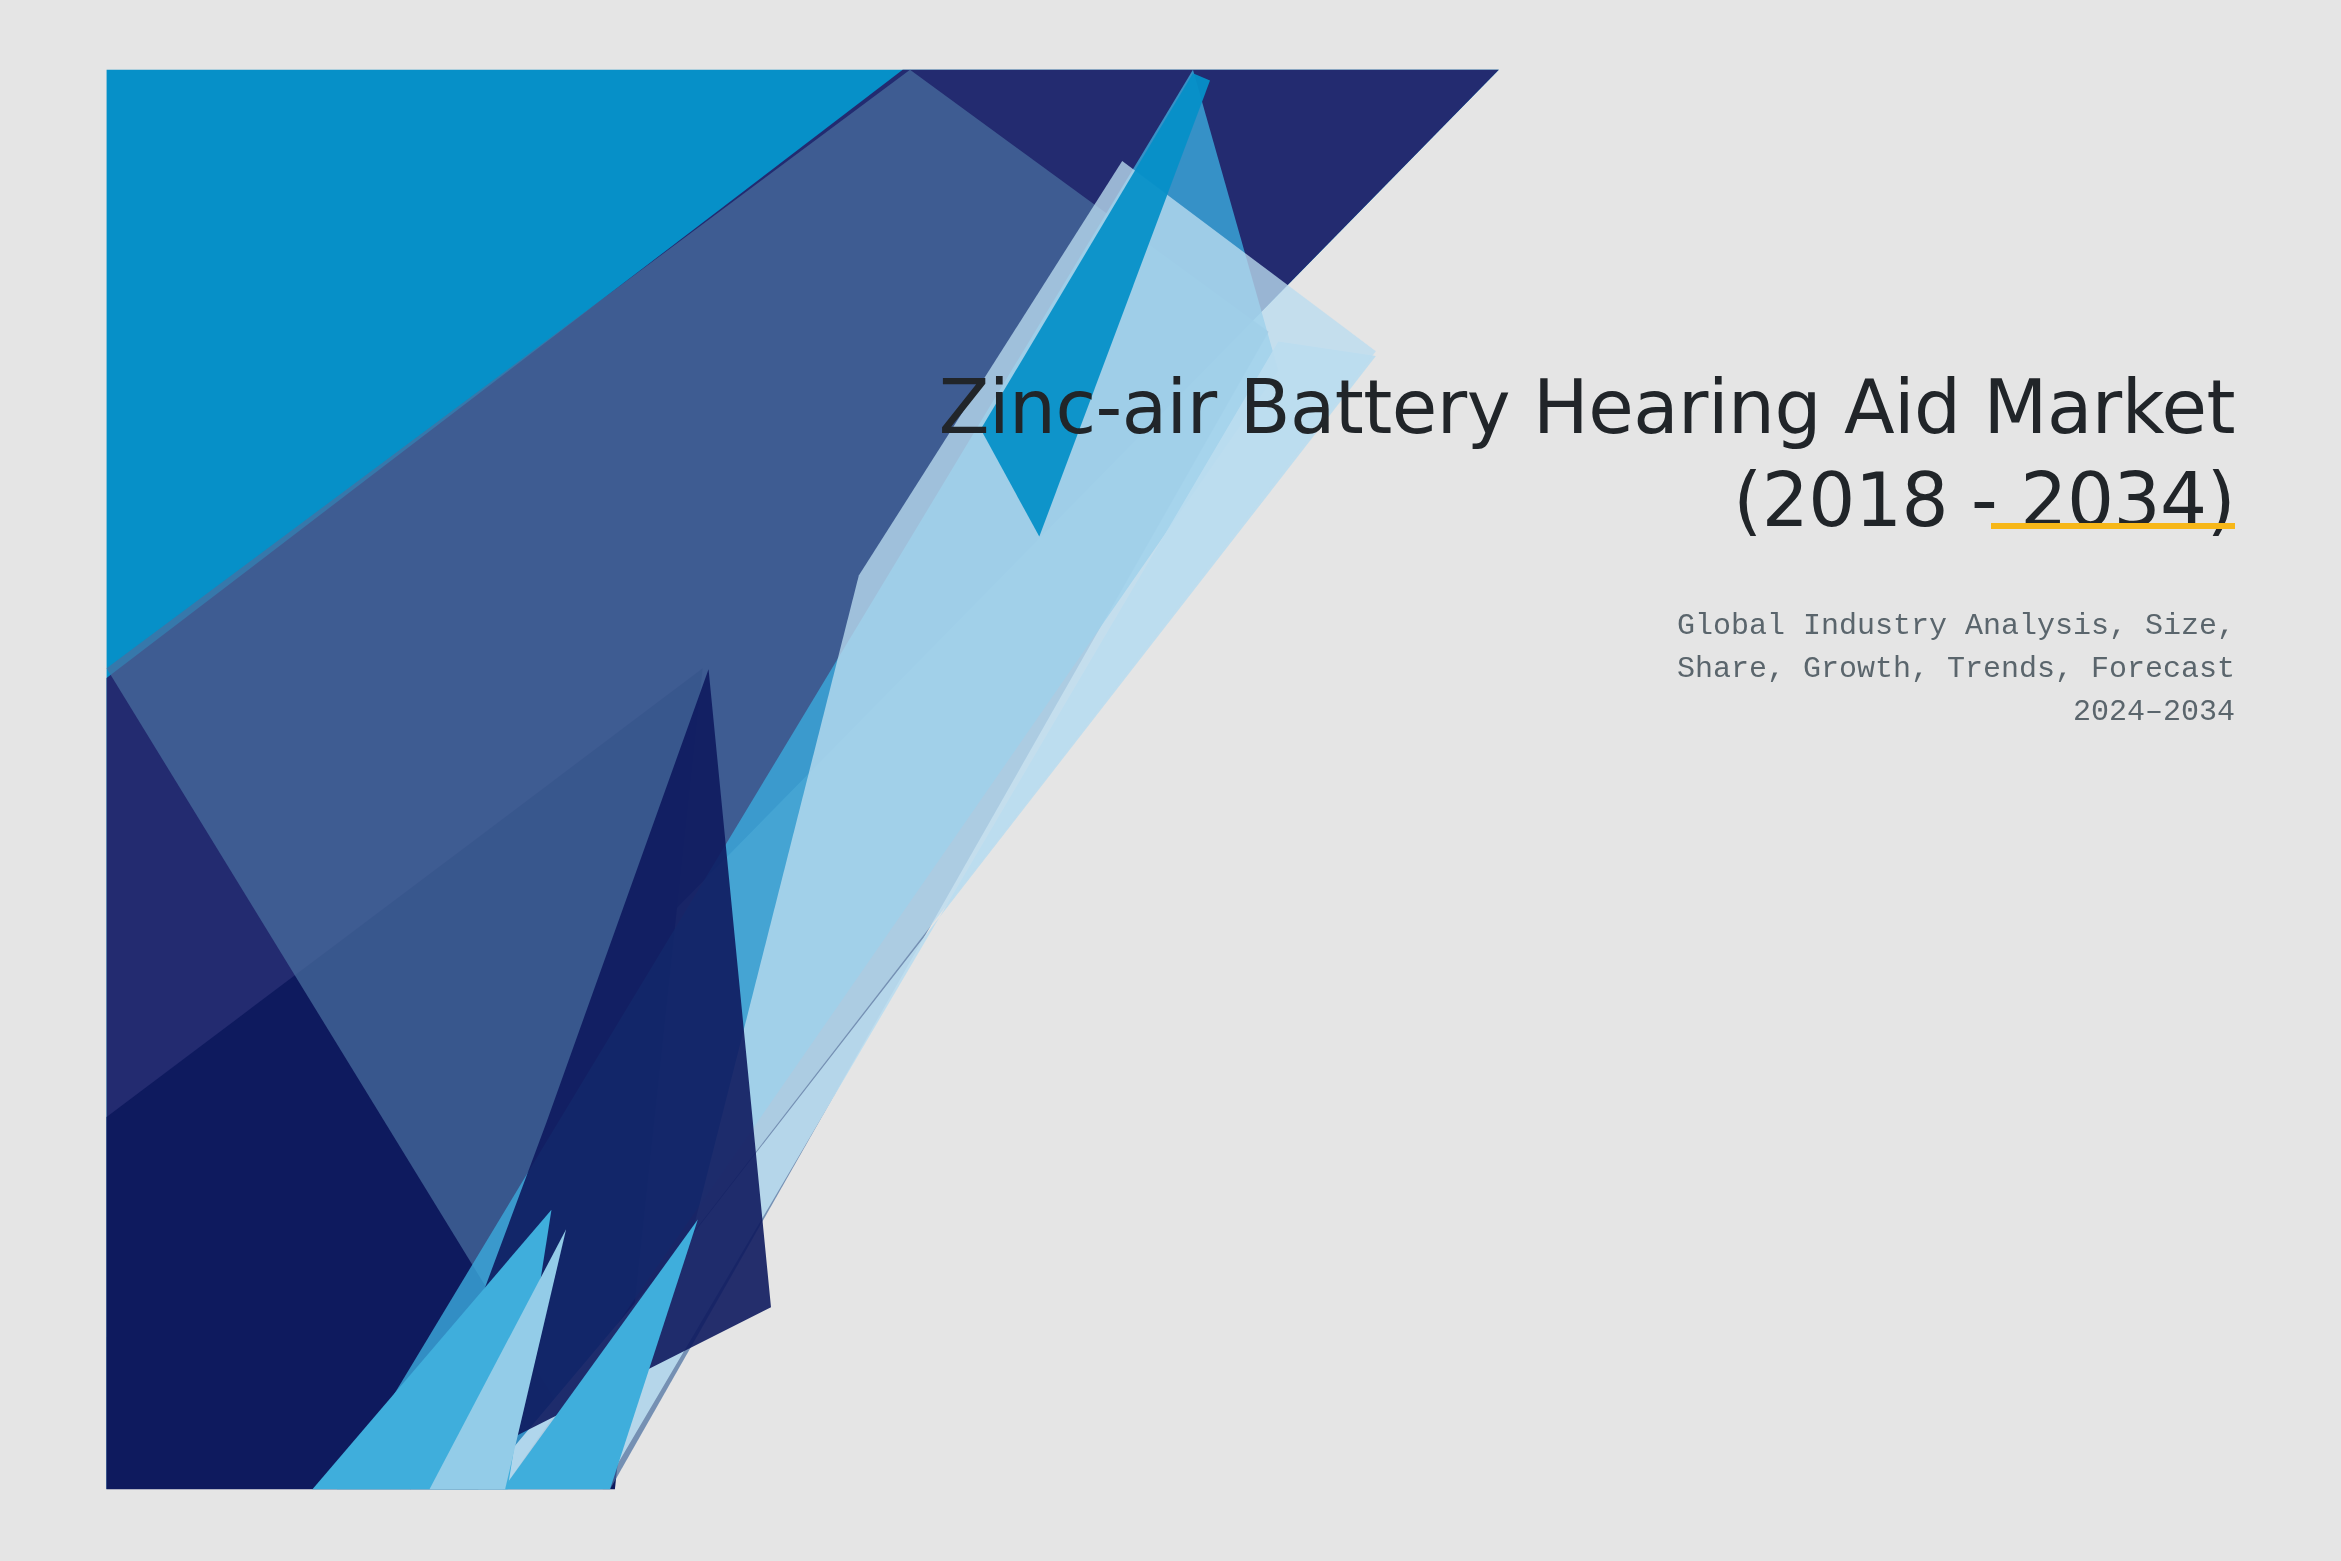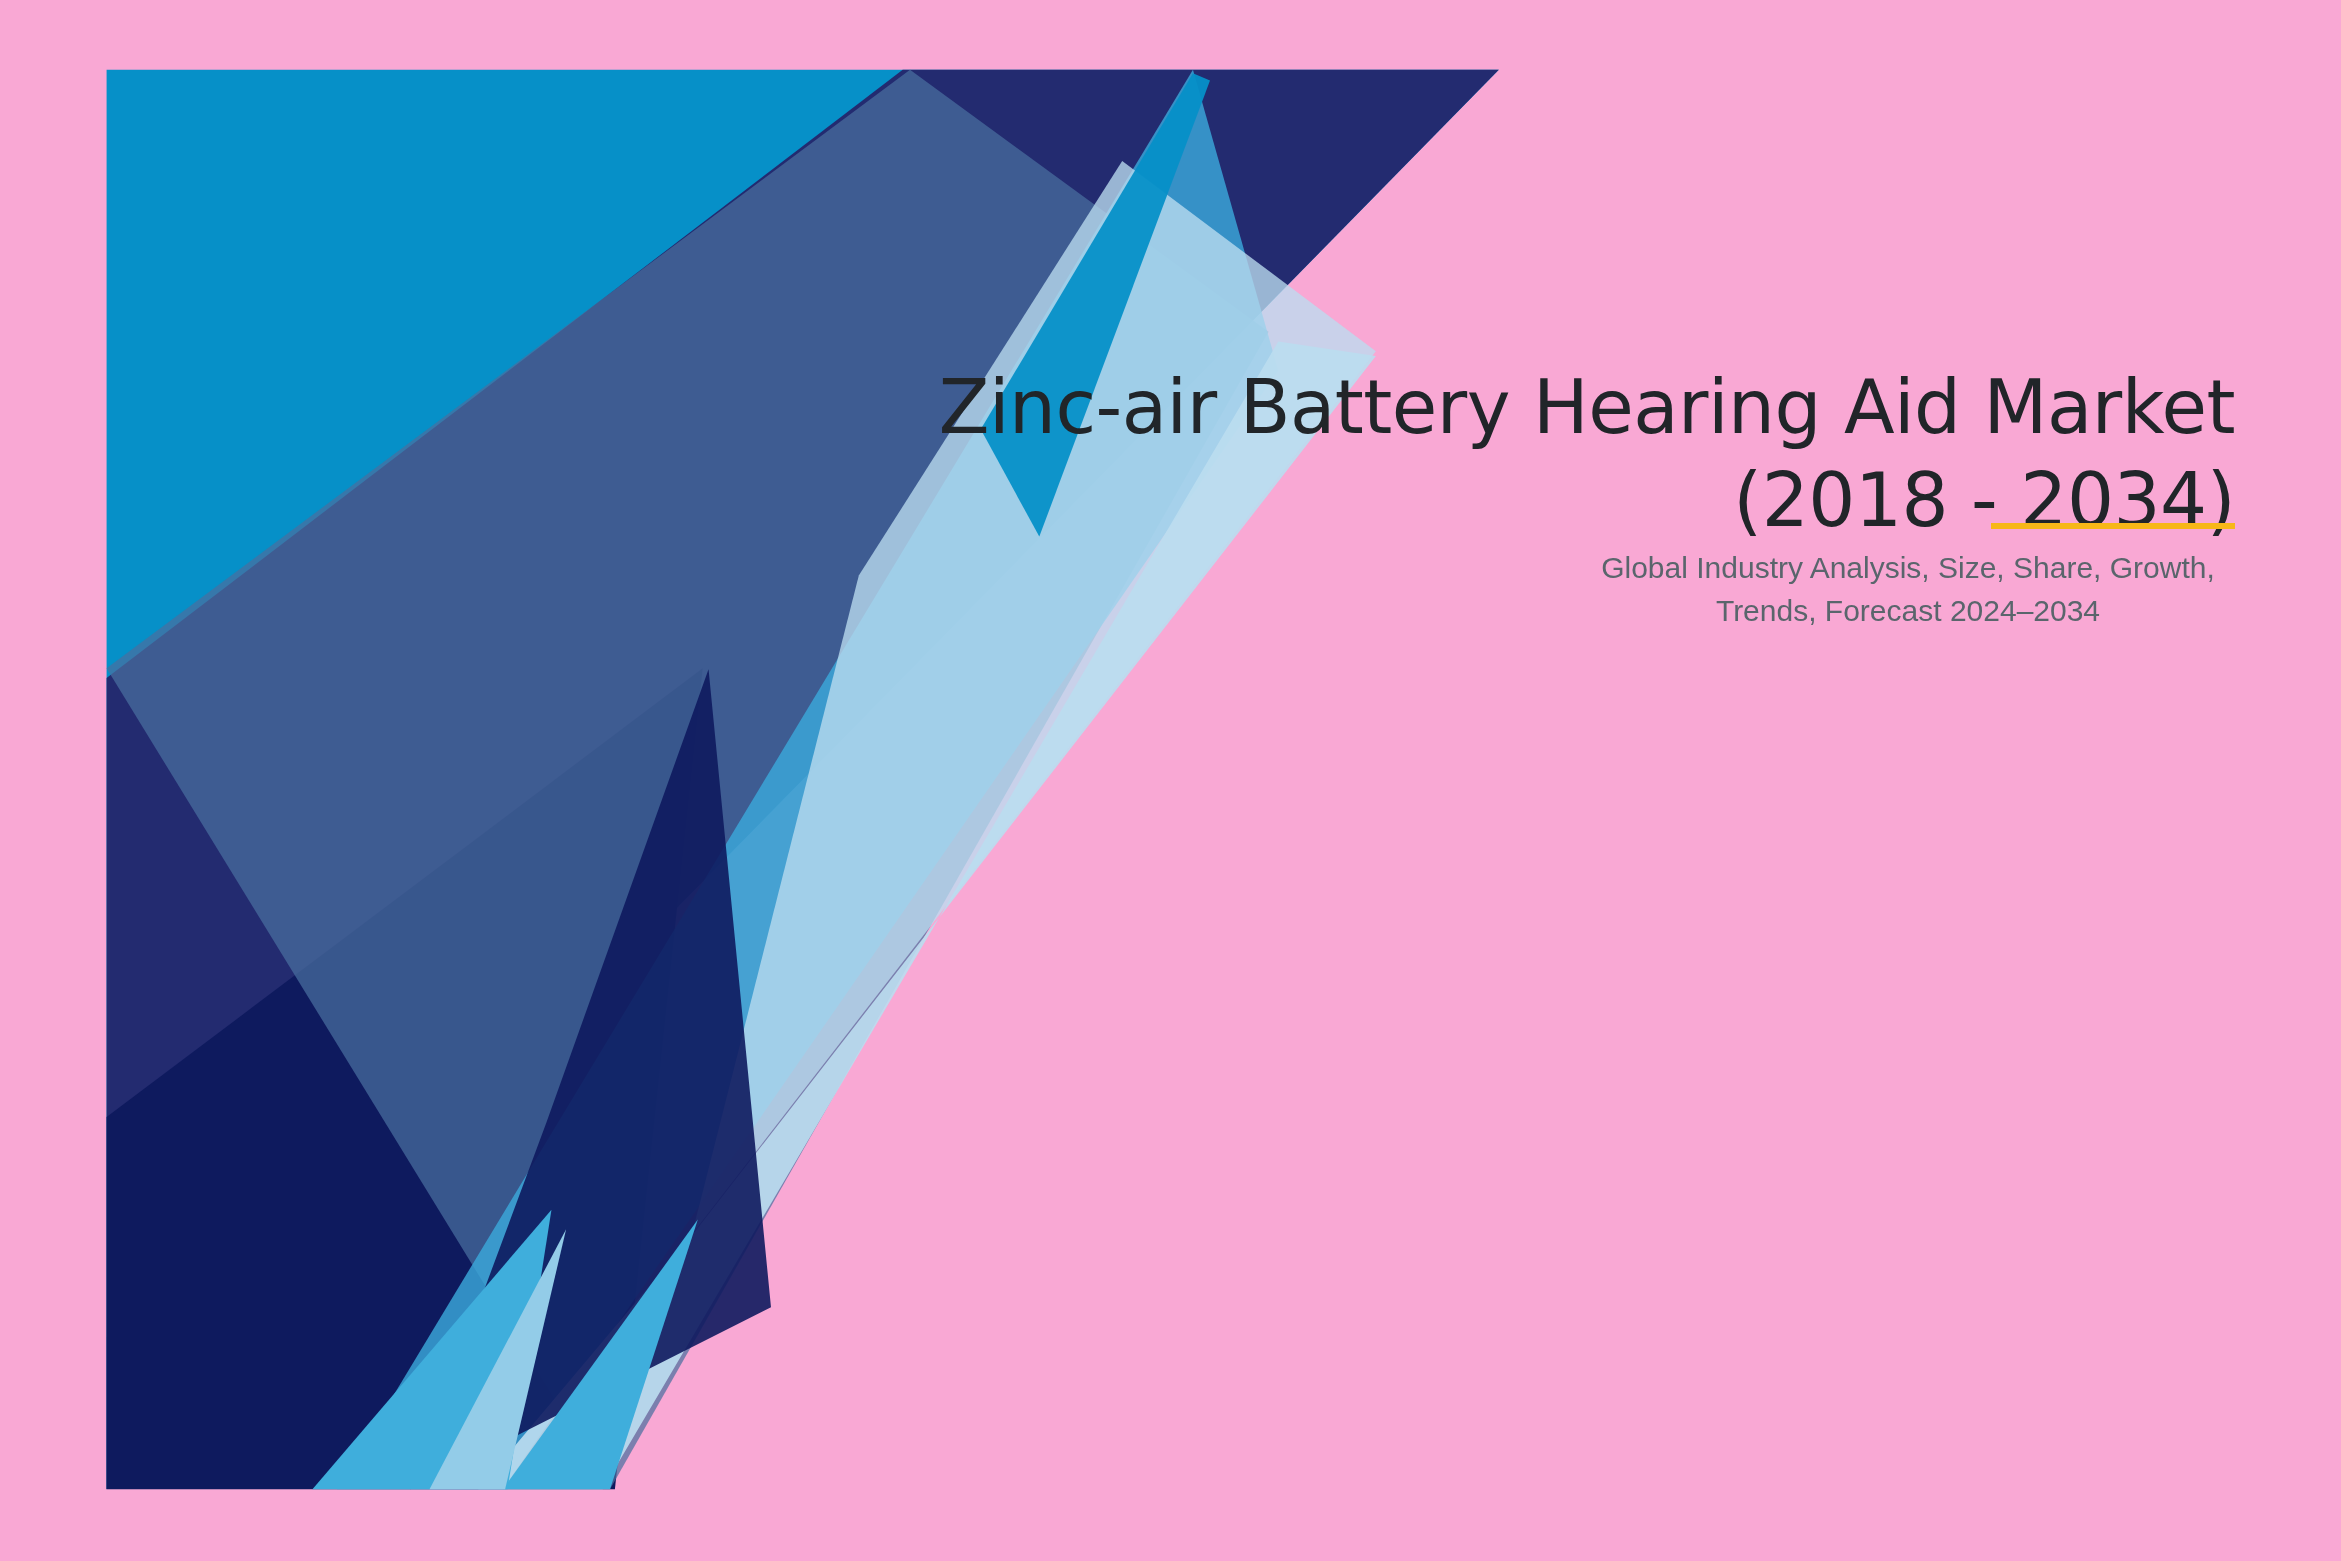--- a/index.html
+++ b/index.html
@@ -7,21 +7,21 @@
     padding: 0;
     background: #ffffff;
   }
   body {
     font-family: "DejaVu Sans", sans-serif;
   }
   #slide {
     position: relative;
     width: 2342px;
     height: 1561px;
-    background: #f9a8d4;
+    background: #e5e5e5;
     overflow: hidden;
   }
   
   #graphic {
     position: absolute;
     left: 0px;
     top: 0px;
     width: 2342px;
     height: 1561px;
     pointer-events: none;
@@ -55,28 +55,29 @@
   }
   #accent-bar {
     position: absolute;
     right: 0px;
     bottom: 18.5px;
     width: 244px;
     height: 6.3px;
     background: #F7B718;
   }
   #subtitle {
-    font-family: Liberation Sans, sans-serif;
+    margin-top: 58px;
+    font-family: Liberation Mono, monospace;
     font-size: 30px;
     line-height: 1.42;
     font-weight: 400;
     color: #5A656C;
     max-width: 654px;
     margin-left: auto;
-    text-align: center;
+    text-align: right;
   }
 </style>
 </head>
 <body>
 
 <div id="slide">
 
   <div id="graphic">
     <svg viewBox="0 0 4800 3200" xmlns="http://www.w3.org/2000/svg">
 

